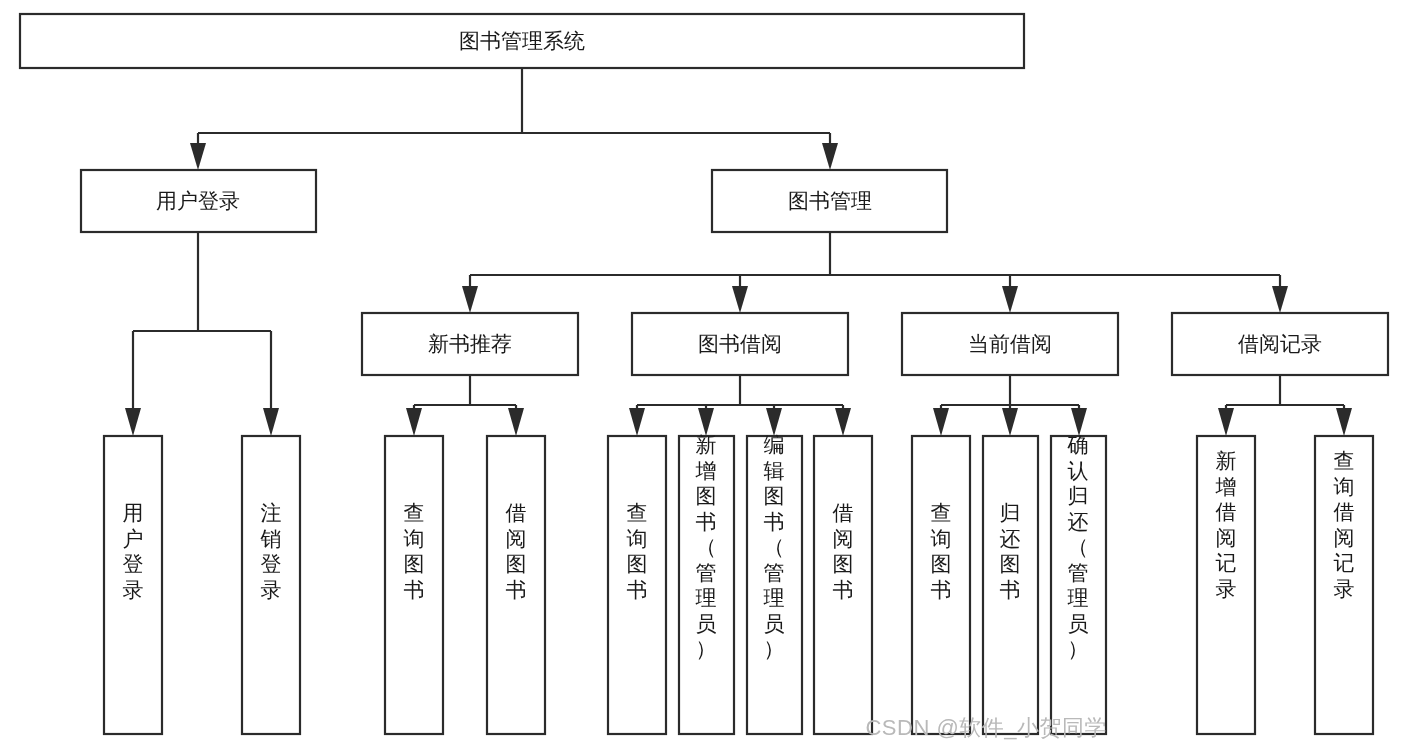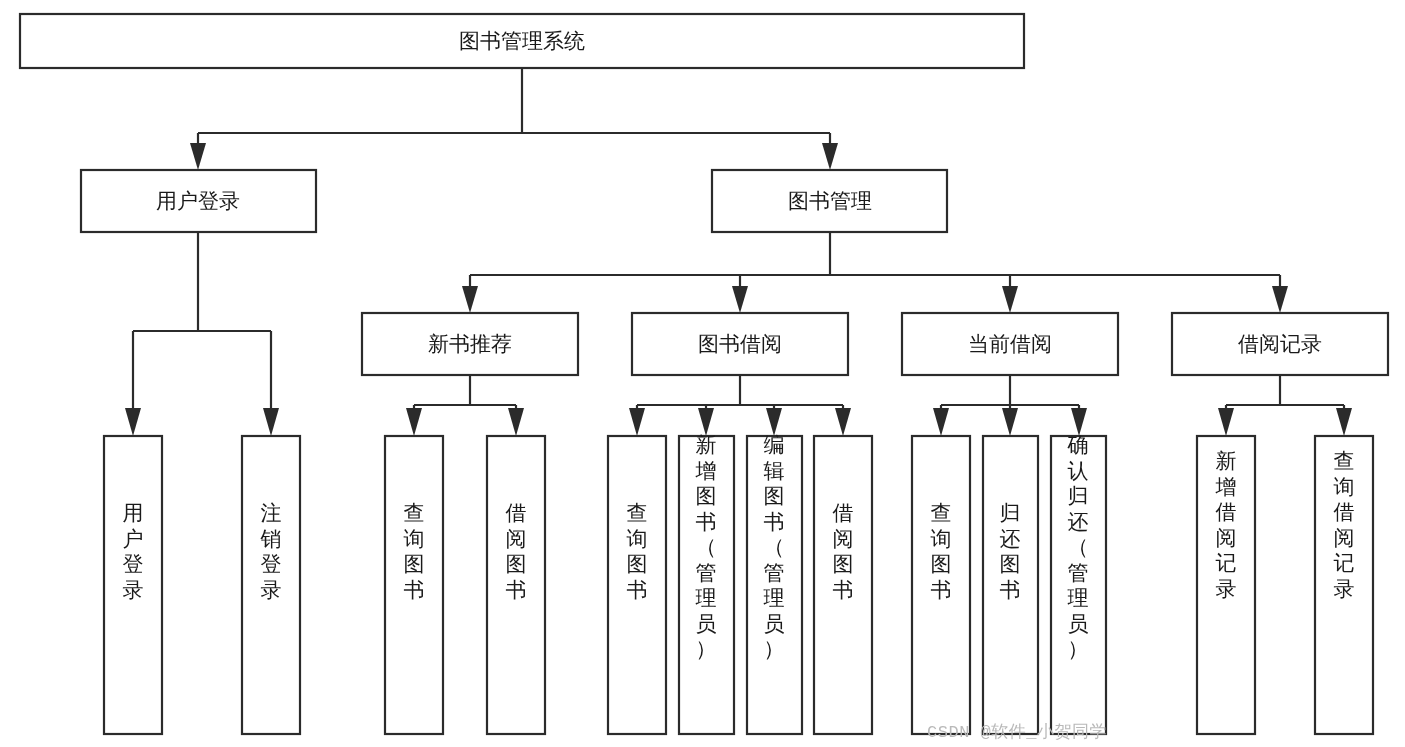--- a/index.html
+++ b/index.html
@@ -54,22 +54,22 @@
     stroke-linecap: butt;
   }
   .arrow-head {
     fill: #2b2b2b;
     stroke: none;
   }
   .watermark-text {
     position: absolute;
     right: 8px;
     bottom: 4px;
-    font-family: Liberation Mono, monospace;
-    font-size: 17px;
+    font-family: Liberation Sans, sans-serif;
+    font-size: 22px;
     color: #b9b9b9;
     letter-spacing: 0.5px;
     white-space: nowrap;
     user-select: none;
   }
 </style>
 </head>
 <body>
 
 <div id="diagram-root">

